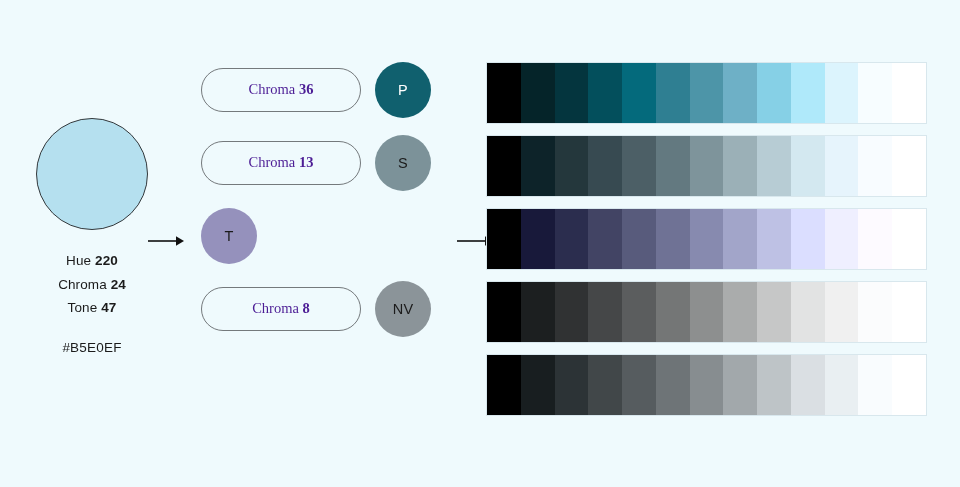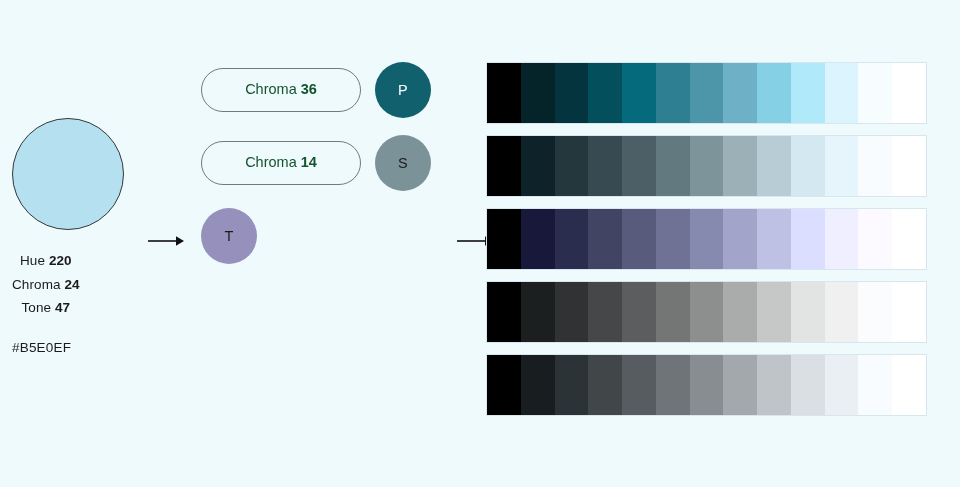--- a/index.html
+++ b/index.html
@@ -23,21 +23,21 @@
   }
 
   
   .source-col {
     position: absolute;
     left: 12px;
     top: 118px;
     width: 160px;
     display: flex;
     flex-direction: column;
-    align-items: flex-start;
+    align-items: center;
   }
   .source-circle {
     width: 112px;
     height: 112px;
     border-radius: 50%;
     background: #b5e0ef;
     border: 1px solid #33383b;
     box-sizing: border-box;
   }
   .source-specs {
@@ -103,22 +103,23 @@
     flex-direction: column;
     align-items: center;
     justify-content: center;
     text-align: center;
     padding: 0 10px;
     line-height: 1.32;
   }
   .rule-pill.two-line { height: 58px; }
   .rule-pill .pill-text {
     font-size: 14.5px;
-    color: #14532d;
+    color: #4c1d95;
     white-space: nowrap;
+    font-family: Liberation Serif, serif;
   }
   .rule-pill .pill-text b { font-weight: 700; }
 
   .role-badge {
     width: 56px;
     height: 56px;
     border-radius: 50%;
     display: flex;
     align-items: center;
     justify-content: center;
@@ -183,29 +184,37 @@
       <div class="rule-row">
         <div class="rule-pill">
           <div class="pill-text">Chroma <b>36</b></div>
         </div>
         <div class="role-badge" style="background: rgb(16, 96, 110); color: rgb(255, 255, 255);">
           <span>P</span>
         </div>
       </div>
       <div class="rule-row">
         <div class="rule-pill">
-          <div class="pill-text">Chroma <b>14</b></div>
+          <div class="pill-text">Chroma <b>13</b></div>
         </div>
         <div class="role-badge" style="background: rgb(124, 146, 153); color: rgb(27, 27, 27);">
           <span>S</span>
         </div>
       </div>
       <div class="rule-row">
         <div class="role-badge" style="background: rgb(149, 145, 188); color: rgb(27, 27, 27);">
           <span>T</span>
+        </div>
+      </div>
+      <div class="rule-row">
+        <div class="rule-pill">
+          <div class="pill-text">Chroma <b>8</b></div>
+        </div>
+        <div class="role-badge" style="background: rgb(139, 148, 153); color: rgb(27, 27, 27);">
+          <span>NV</span>
         </div>
       </div>
     </div>
 
   <div class="arrow" id="arrow-rules-to-ramps">
     <svg viewBox="0 0 38 16" width="38" height="16" aria-hidden="true">
       <path d="M0 8 H30" stroke="currentColor" stroke-width="1.6" fill="none"></path>
       <path d="M28 3.2 L36 8 L28 12.8 Z" fill="currentColor"></path>
     </svg>
   </div>

